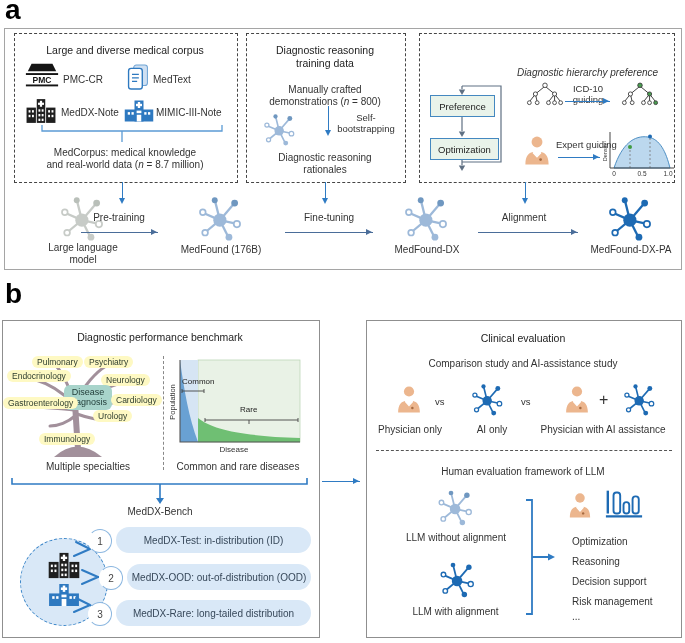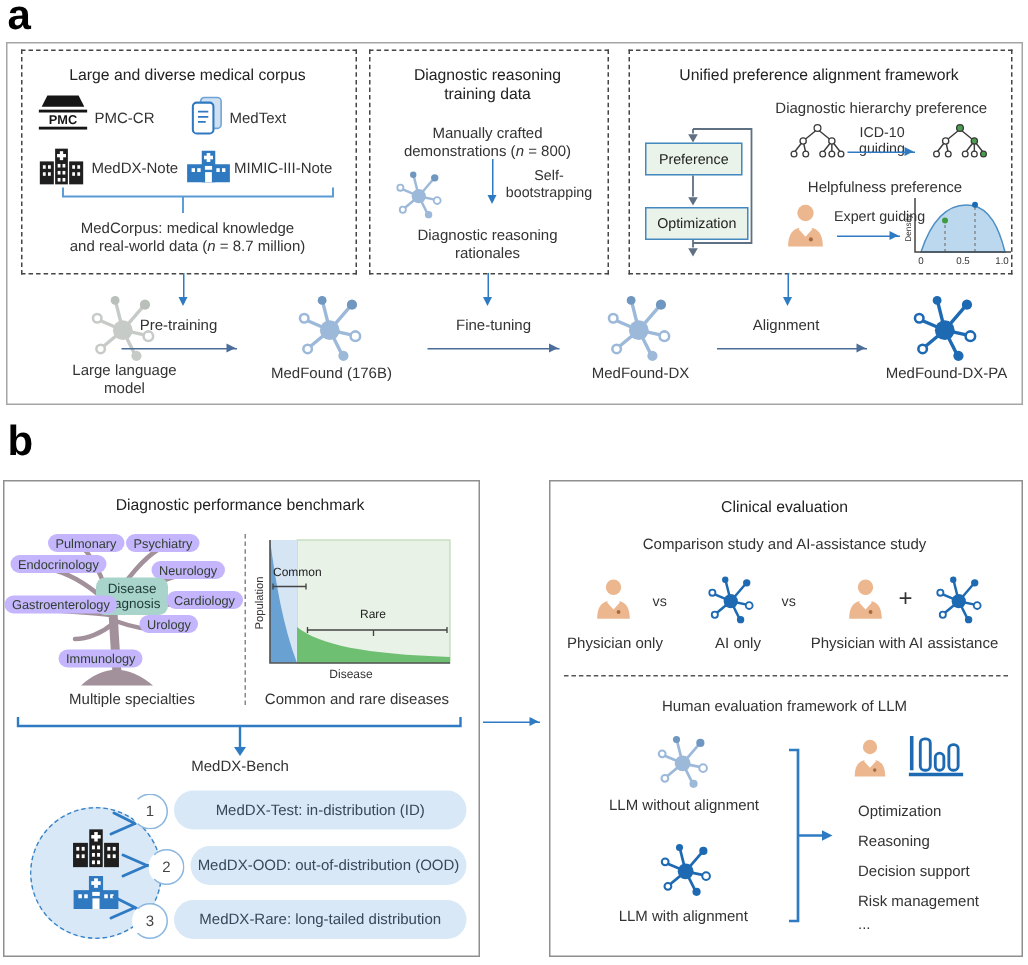--- a/index.html
+++ b/index.html
@@ -12,21 +12,21 @@
   .plabel{position:absolute;font-size:28px;font-weight:800;color:#000;}
   .sbox{position:absolute;border:1.4px solid #8f8f8f;background:#fff;}
   .dbox{position:absolute;border:1px dashed #454545;}
   .panelrect{position:absolute;border:1px solid #a5a5a5;}
   .harrow{position:absolute;height:0;border-top:1.3px solid var(--c,#4a6d99);}
   .harrow::after{content:"";position:absolute;right:-2px;top:-4.3px;
      border:3.5px solid transparent;border-left:6px solid var(--c,#4a6d99);}
   .varrow{position:absolute;width:0;border-left:1.4px solid var(--c,#2f7bc3);}
   .varrow::after{content:"";position:absolute;left:-4.2px;bottom:-5px;
      border:3.5px solid transparent;border-top:6px solid var(--c,#2f7bc3);}
-  .pill{position:absolute;background:#c4b5fd;border-radius:7px;font-size:8.5px;
+  .pill{position:absolute;background:#fef9c3;border-radius:7px;font-size:8.5px;
      padding:1px 5px;color:#2f3e2f;z-index:3;white-space:nowrap;}
   .centerpill{position:absolute;background:#a8d4cb;border-radius:6px;font-size:9px;
      padding:2px 5px;color:#1f3a36;z-index:3;text-align:center;line-height:1.15;}
   .bpill{position:absolute;background:#d9e8f7;border-radius:13px;height:26px;
      display:flex;align-items:center;justify-content:center;font-size:10px;color:#37485a;}
   .numcirc{position:absolute;width:22px;height:22px;border-radius:50%;background:#fff;
      border:1.5px solid #8ab6e0;border-left-color:transparent;display:flex;
      align-items:center;justify-content:center;font-size:10px;color:#444;z-index:2;}
   .loopbox{position:absolute;background:#e9f3ea;border:1px solid #4488c0;display:flex;
      align-items:center;justify-content:center;font-size:9.5px;color:#222;}
@@ -190,43 +190,41 @@
     </svg>
   <div class="varrow" style="left:328px;top:106px;height:28px;"></div>
   <div class="t small tc" style="left:332px;top:112px;width:68px;">
     <span>Self-</span><br><span>bootstrapping</span>
   </div>
   <div class="t tc" style="left:246px;top:152px;width:158px;">
     <span>Diagnostic reasoning</span><br><span>rationales</span>
   </div>
 
   <div class="dbox" style="left:419px;top:33px;width:254px;height:148px;"></div>
-  <div class="t title tc" style="left:419px;top:44px;width:254px;">Unified preference alignment framework</div>
 
   <svg class="icon" style="left:425px;top:74px;" width="110" height="104" viewBox="0 0 110 104">
     <path d="M37,88 H76 V12 H37" stroke="#5f7083" stroke-width="1.2" fill="none"></path>
     <path d="M37,12 V15 M37,41 V57 M37,84 V91" stroke="#5f7083" stroke-width="1.2" fill="none"></path>
     <polygon points="33.8,15.5 40.2,15.5 37,21" fill="#5f7083"></polygon>
     <polygon points="33.8,57.5 40.2,57.5 37,63" fill="#5f7083"></polygon>
     <polygon points="33.8,91.5 40.2,91.5 37,97" fill="#5f7083"></polygon>
   </svg>
   <div class="loopbox" style="left:430px;top:95px;width:63px;height:20px;">Preference</div>
   <div class="loopbox" style="left:430px;top:138px;width:67px;height:20px;">Optimization</div>
 
-  <div class="t tc" style="left:505px;top:67px;width:165px;">Diagnostic hierarchy preference</div>
+  <div class="t tc" style="left:505px;top:67px;width:165px;font-style:italic;">Diagnostic hierarchy preference</div>
   <svg class="icon" style="left:525px;top:81px;" width="40" height="26" viewBox="0 0 46 28">
       <use href="#g-tree"></use>
     </svg>
   <div class="t small tc" style="left:560px;top:83px;width:56px;">ICD-10 guiding</div>
   <div class="harrow" style="left:565px;top:101px;width:45px;--c:#2f7bc3;"></div>
   <svg class="icon" style="left:620px;top:81px;" width="40" height="26" viewBox="0 0 46 28">
       <use href="#g-tree-g"></use>
     </svg>
 
-  <div class="t tc" style="left:515px;top:120px;width:150px;">Helpfulness preference</div>
   <svg class="icon" style="left:521px;top:133px;" width="32" height="34" viewBox="0 0 40 40">
       <use href="#g-phys"></use>
     </svg>
   <div class="t small" style="left:556px;top:139px;">Expert guiding</div>
   <div class="harrow" style="left:558px;top:157px;width:42px;--c:#2f7bc3;"></div>
   <svg class="icon" style="left:602px;top:128px;" width="78" height="50" viewBox="0 0 78 50">
     <path d="M12,40 C20,16 32,7 46,9 C58,11 64,24 68,40 Z" fill="#bcd8ee" stroke="#4f90c4" stroke-width="1"></path>
     <path d="M28,40 V20 M48,40 V10" stroke="#777" stroke-width="0.8" stroke-dasharray="2,2" fill="none"></path>
     <circle cx="28" cy="19" r="2" fill="#3f9b41"></circle>
     <circle cx="48" cy="8.5" r="2" fill="#1d6ab3"></circle>

